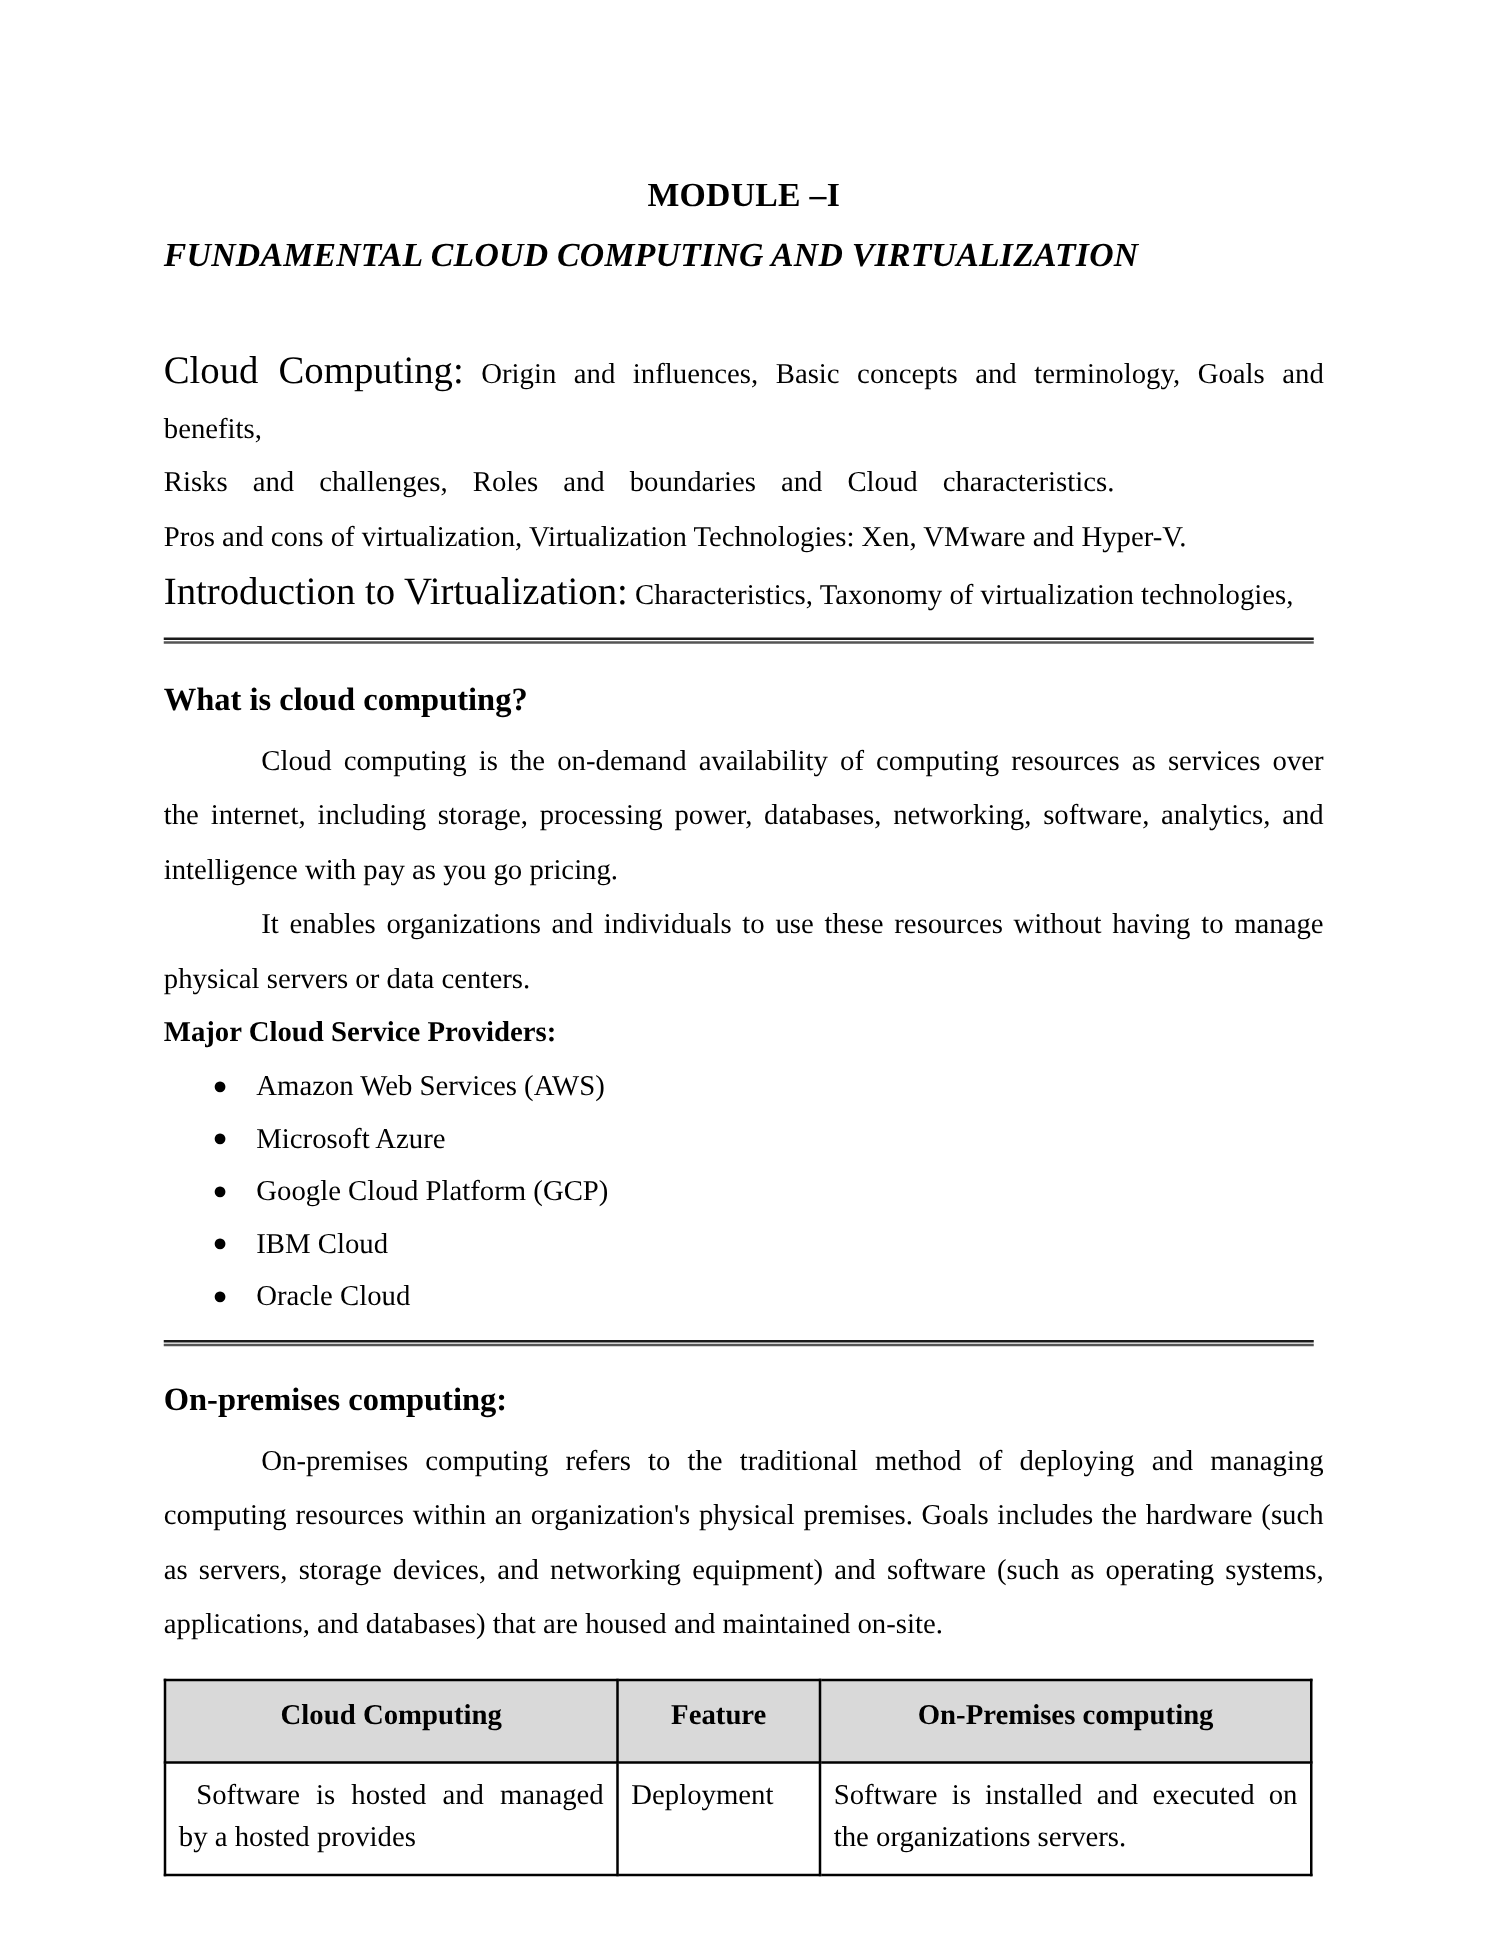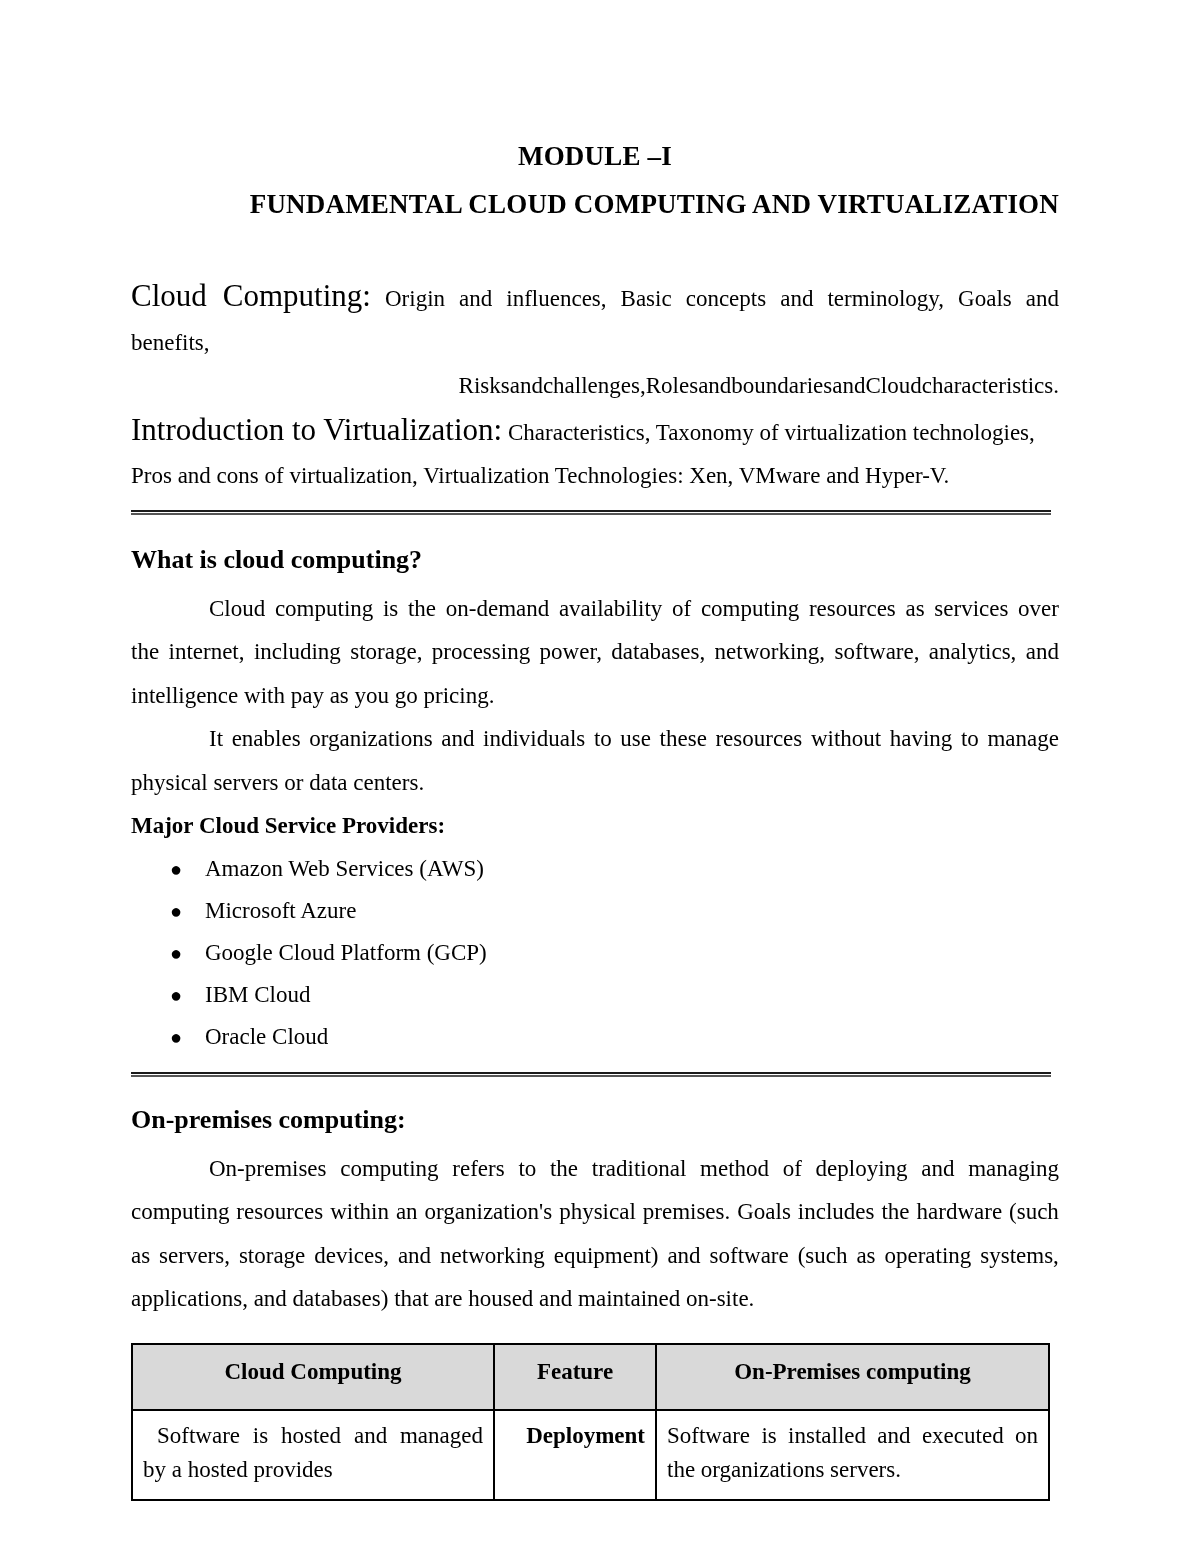--- a/index.html
+++ b/index.html
@@ -33,46 +33,48 @@
   
   .doc-title {
     text-align: center;
     font-size: 27px;
     font-weight: bold;
     line-height: 48px;
     letter-spacing: 0.2px;
     margin: 0;
   }
   .doc-subtitle {
-    text-align: right;
+    text-align: left;
     font-size: 27px;
     font-weight: bold;
     line-height: 48px;
     letter-spacing: 0.2px;
     margin: 0 0 46px 0;
+    font-style: italic;
   }
 
   
   .syllabus {
     font-size: 23px;
     line-height: 43.5px;
     text-align: justify;
     text-justify: inter-word;
     margin: 0;
   }
   .syllabus .lead {
     font-weight: normal;
     font-size: 31px;
   }
   .syllabus .ln {
     display: block;
   }
   .syllabus .justify-wide {
     display: flex;
-    justify-content: flex-end;
+    justify-content: flex-start;
+    gap: 20px;
   }
 
   
   .rule {
     width: 920px;
     margin: 0;
     border: none;
     border-top: 2px solid #1a1a1a;
     border-bottom: 2px solid #555555;
     height: 1px;
@@ -152,22 +154,21 @@
     height: 44px;
     padding-top: 10px;
     padding-bottom: 10px;
   }
   table.cmp tbody td {
     background: #ffffff;
     text-align: justify;
     text-justify: inter-word;
   }
   table.cmp tbody td.mid {
-    text-align: right;
-    font-weight: bold;
+    text-align: left;
   }
   .col-a { width: 362px; }
   .col-b { width: 162px; }
   .col-c { width: 393px; }
   td .jrow {
     display: flex;
     justify-content: space-between;
   }
   td .jrow.first { padding-left: 14px; }
   td .ln { display: block; }
@@ -190,25 +191,25 @@
         <span>Risks</span>
         <span>and</span>
         <span>challenges,</span>
         <span>Roles</span>
         <span>and</span>
         <span>boundaries</span>
         <span>and</span>
         <span>Cloud</span>
         <span>characteristics.</span>
       </span>
+      <span class="ln">Pros and cons of virtualization, Virtualization Technologies: Xen, VMware and Hyper-V.</span>
       <span class="ln">
         <span class="lead">Introduction to Virtualization:</span>
         <span>Characteristics, Taxonomy of virtualization technologies,</span>
       </span>
-      <span class="ln">Pros and cons of virtualization, Virtualization Technologies: Xen, VMware and Hyper-V.</span>
     </div>
 
     <hr class="rule rule-1">
 
     <div class="section-heading">What is cloud computing?</div>
 
     <div class="para">
       <span class="ln justify-row first">
         <span>Cloud</span>
         <span>computing</span>

